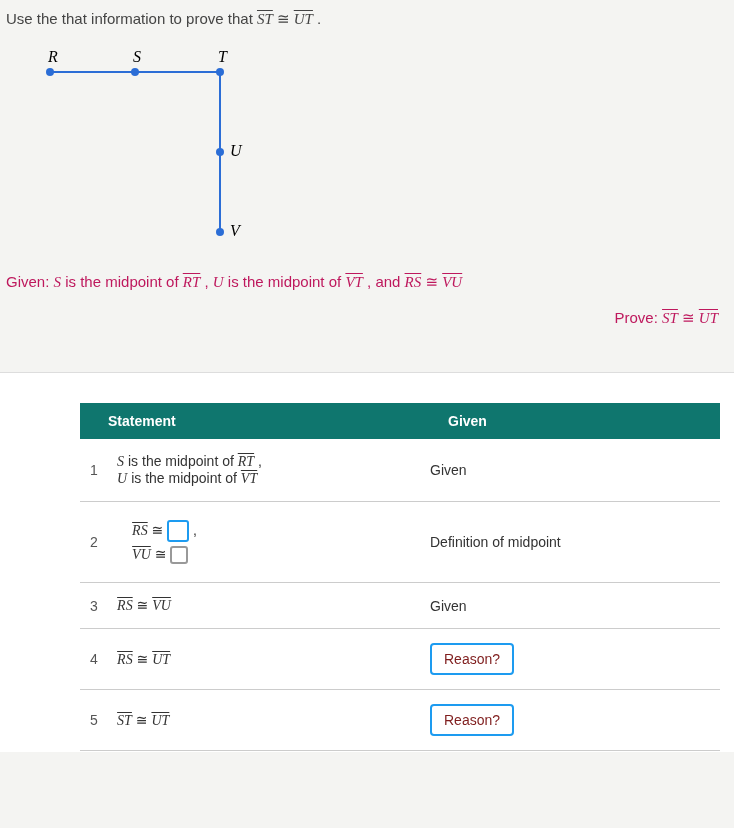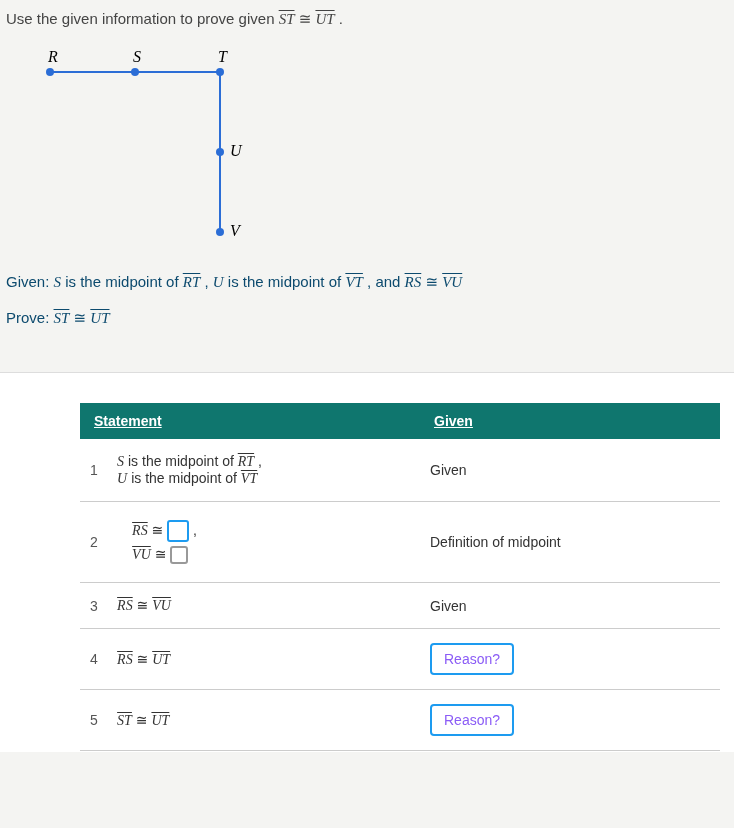--- a/index.html
+++ b/index.html
@@ -26,43 +26,42 @@
   .diagram-wrap {
     width: 260px;
     height: 210px;
     position: relative;
     margin-left: 30px;
   }
   .diagram-wrap svg { display:block; }
   .given-prove {
     padding: 16px 16px 30px 6px;
     font-size: 15px;
-    color: #0c4a6e;
+    color: #be185d;
     line-height: 1.8;
   }
   .proof-wrap {
     padding: 0 0 0 80px;
     background: #fff;
     margin-top: 10px;
     border-top:1px solid #ddd;
     min-height: 380px;
   }
   table.proof {
     border-collapse: collapse;
     width: 640px;
     margin-top: 30px;
   }
   table.proof th {
     background: #0f766e;
     color: #fff;
     text-align: left;
-    padding: 10px 14px;
+    padding: 10px 28px;
     font-weight: bold;
     font-size: 14px;
-    text-decoration: underline;
   }
   table.proof td {
     border-bottom: 1px solid #ccc;
     padding: 14px 10px;
     vertical-align: middle;
     font-size: 14px;
     color: #333;
   }
   table.proof td.numcol {
     width: 26px;
@@ -80,35 +79,35 @@
     border-radius: 3px;
     vertical-align: middle;
     background: #fff;
   }
   .dropbox.small { width:18px; height:18px; border-color:#999; }
   .reason-btn {
     display:inline-block;
     border: 2px solid #1d9bf0;
     border-radius: 4px;
     padding: 6px 12px;
-    color: #8b5cf6;
+    color: #7f1d1d;
     background:#fff;
     font-size: 14px;
     cursor:pointer;
   }
   .row2-stack > div { margin: 4px 15px; }
   .col-stmt-h { width: 340px;}
 </style>
 </head>
 <body>
 
 <div class="page">
 
   <div class="instruction">
-    <span>Use the given information to prove given </span>
+    <span>Use the that information to prove that </span>
     <span class="italic overline">ST</span>
     <span> ≅ </span>
     <span class="italic overline">UT</span>
     <span>.</span>
   </div>
 
   <div class="diagram-wrap">
     <svg width="260" height="210" viewBox="0 0 260 210">
 
       <line x1="20" y1="30" x2="190" y2="30" stroke="#2b6dd6" stroke-width="2"></line>
@@ -137,21 +136,21 @@
       <span class="italic overline">RT</span>
       <span>, </span>
       <span class="italic">U</span>
       <span> is the midpoint of </span>
       <span class="italic overline">VT</span>
       <span>, and </span>
       <span class="italic overline">RS</span>
       <span> ≅ </span>
       <span class="italic overline">VU</span>
     </div>
-    <div style="margin-top:8px;">
+    <div style="margin-top:8px;text-align:right;">
       <span>Prove: </span>
       <span class="italic overline">ST</span>
       <span> ≅ </span>
       <span class="italic overline">UT</span>
     </div>
   </div>
 
   <div class="proof-wrap">
     <table class="proof">
       <thead>

